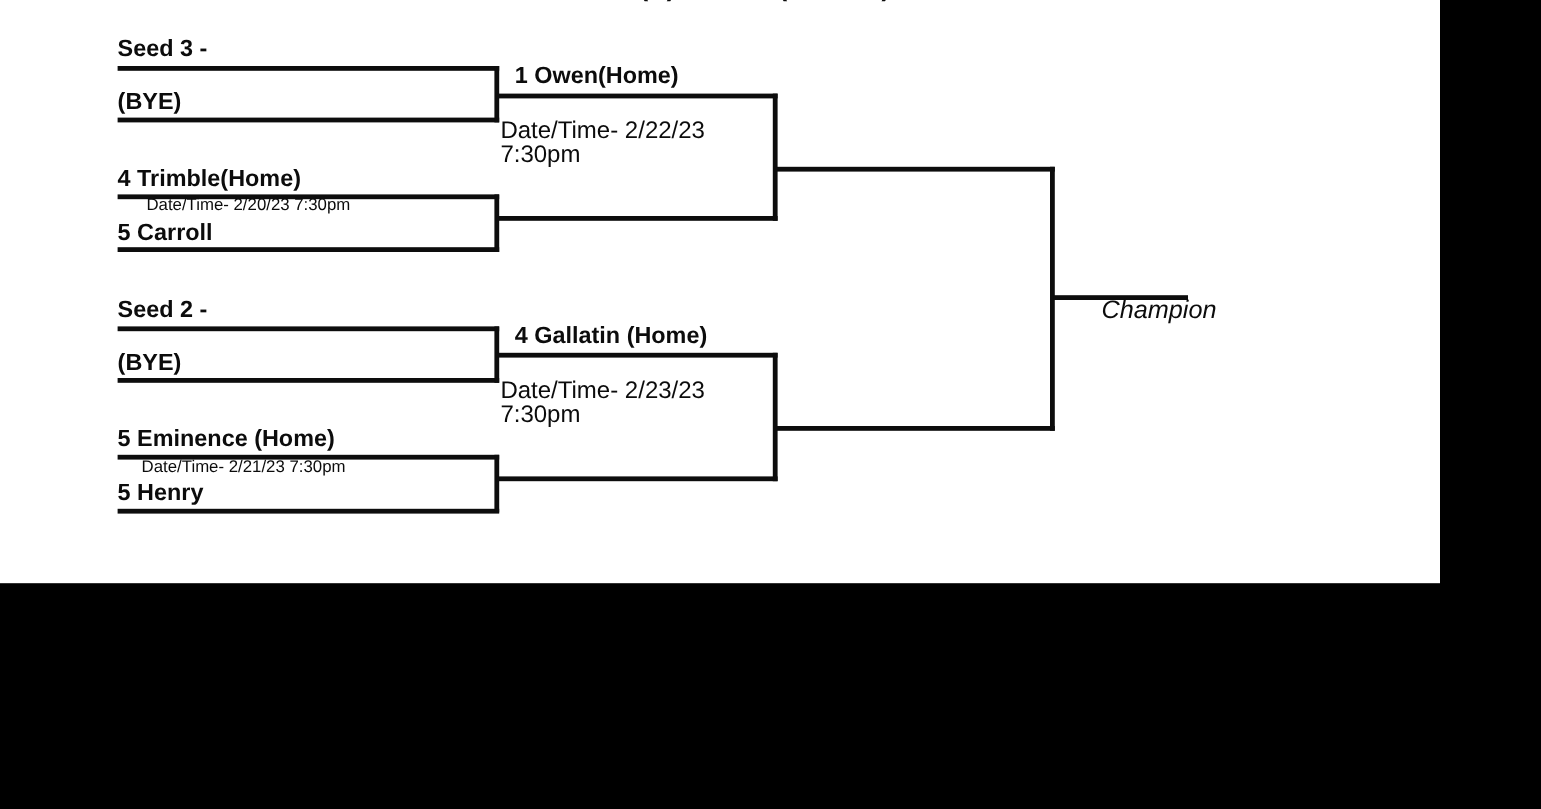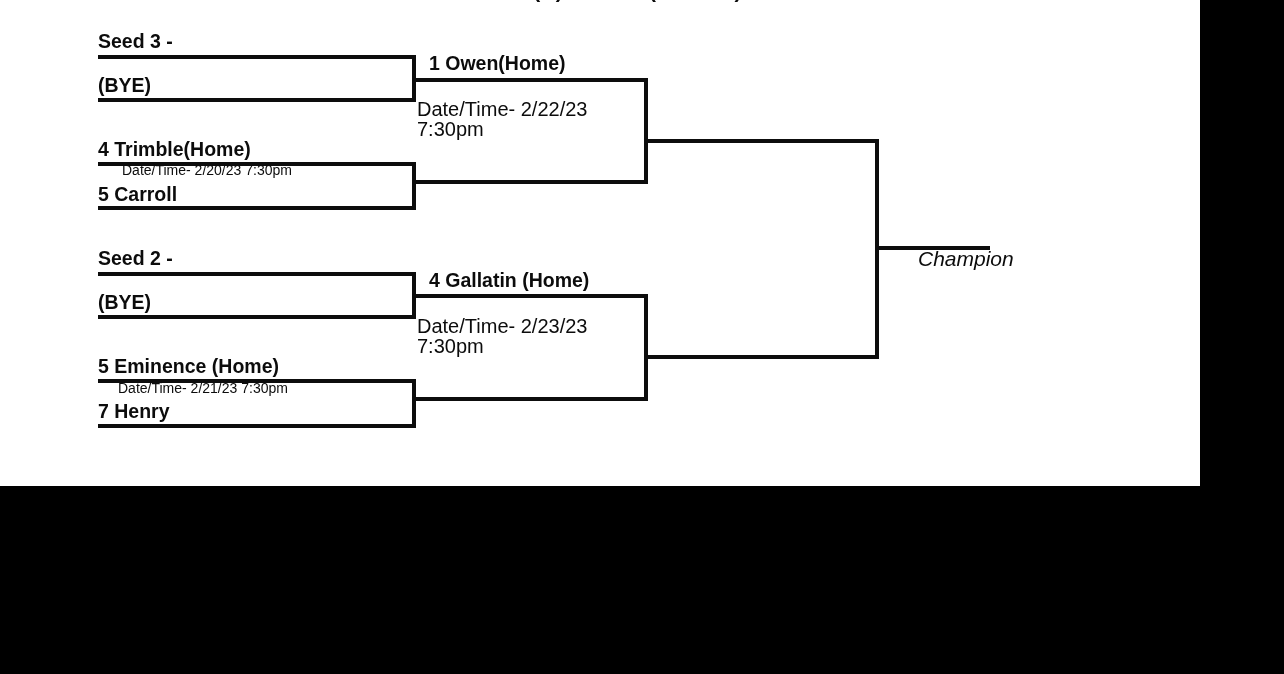--- a/index.html
+++ b/index.html
@@ -118,21 +118,21 @@
   <div class="lbl team" style="left:98px; top:292px;">(BYE)</div>
   <div class="hline" style="left:98px; top:315px; width:318px;"></div>
 
   <div class="vline" style="left:412px; top:272px; height:47px;"></div>
 
   <div class="lbl team" style="left:98px; top:356px;">5 Eminence (Home)</div>
   <div class="hline" style="left:98px; top:379px; width:318px;"></div>
 
   <div class="lbl dt-inline" style="left:118px; top:381px;">Date/Time- 2/21/23 7:30pm</div>
 
-  <div class="lbl team" style="left:98px; top:401px;">7 Henry</div>
+  <div class="lbl team" style="left:98px; top:401px;">5 Henry</div>
   <div class="hline" style="left:98px; top:424px; width:318px;"></div>
 
   <div class="vline" style="left:412px; top:379px; height:48px;"></div>
 
   <div class="lbl slot" style="left:417px; top:53px;">1 Owen(Home)</div>
 
   <div class="hline" style="left:414px; top:78px; width:234px;"></div>
   <div class="hline" style="left:414px; top:180px; width:234px;"></div>
   <div class="vline" style="left:644px; top:78px; height:106px;"></div>
 

